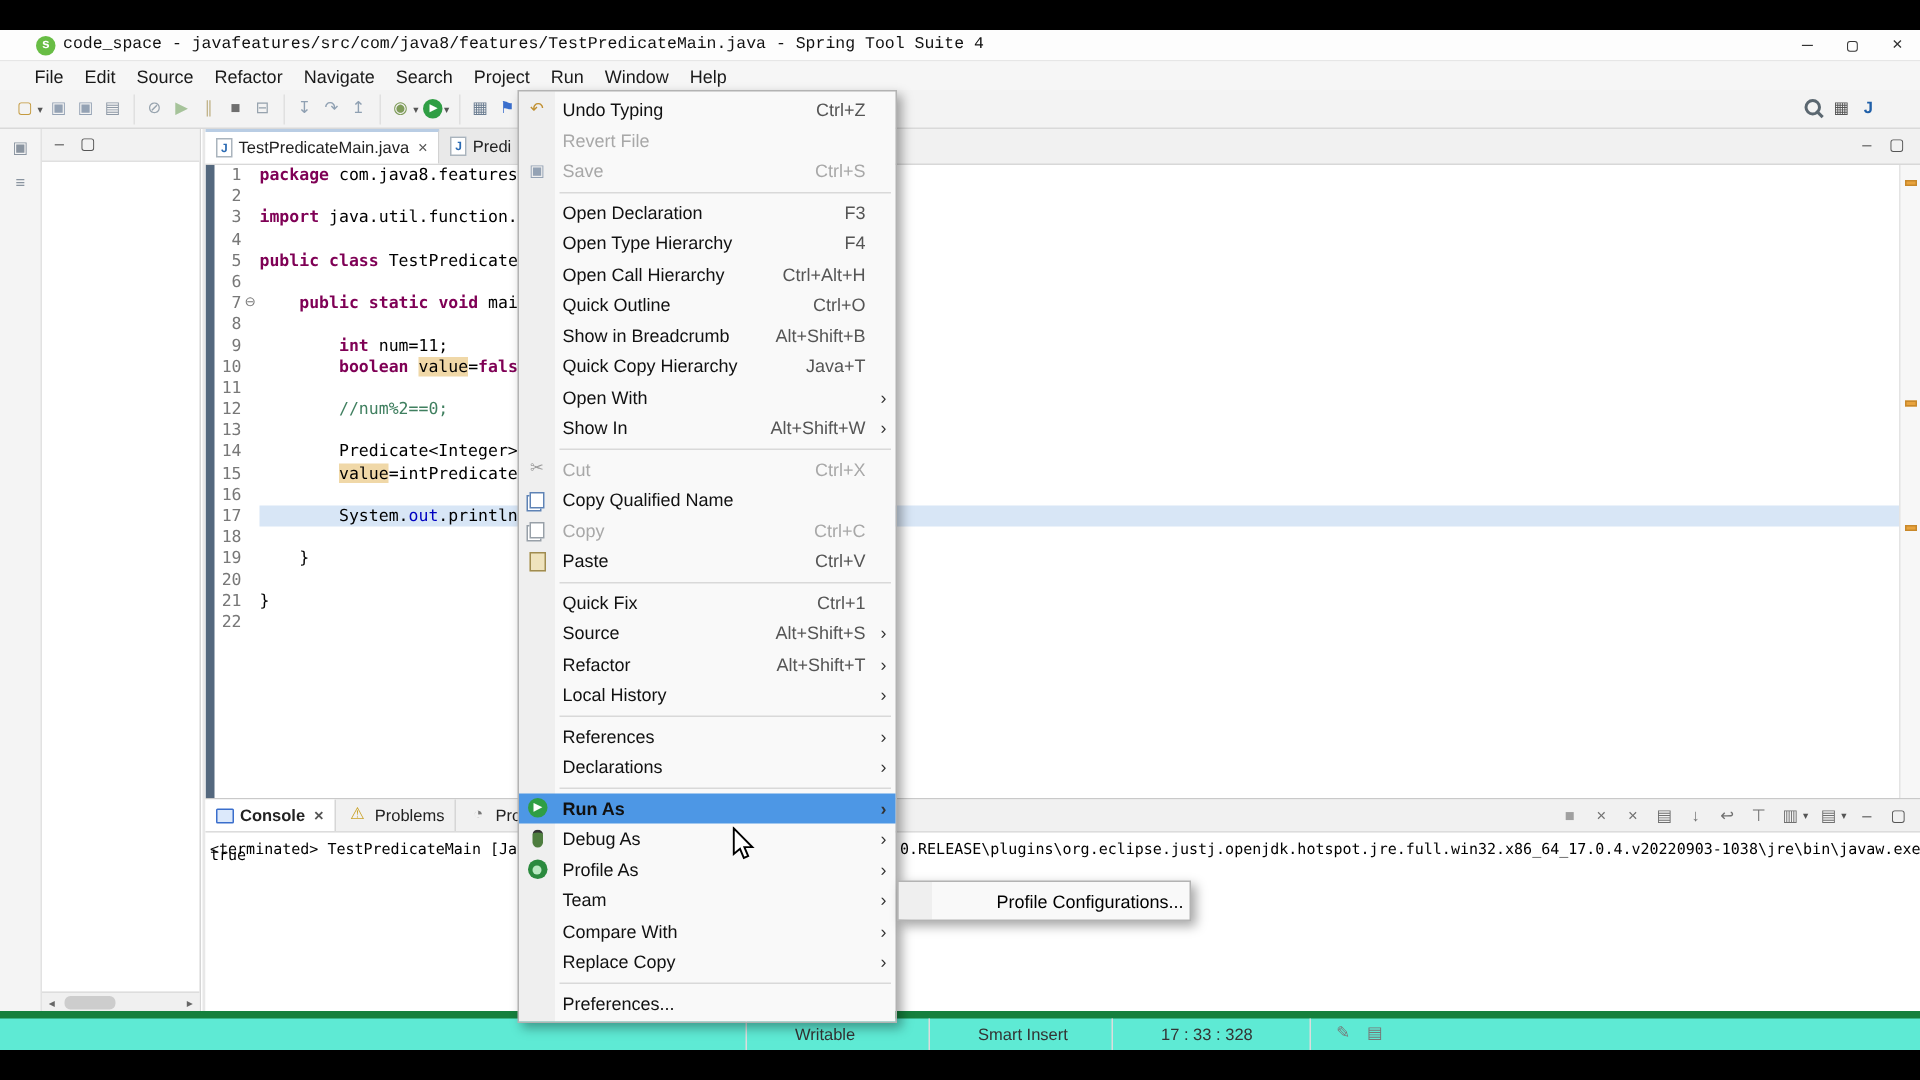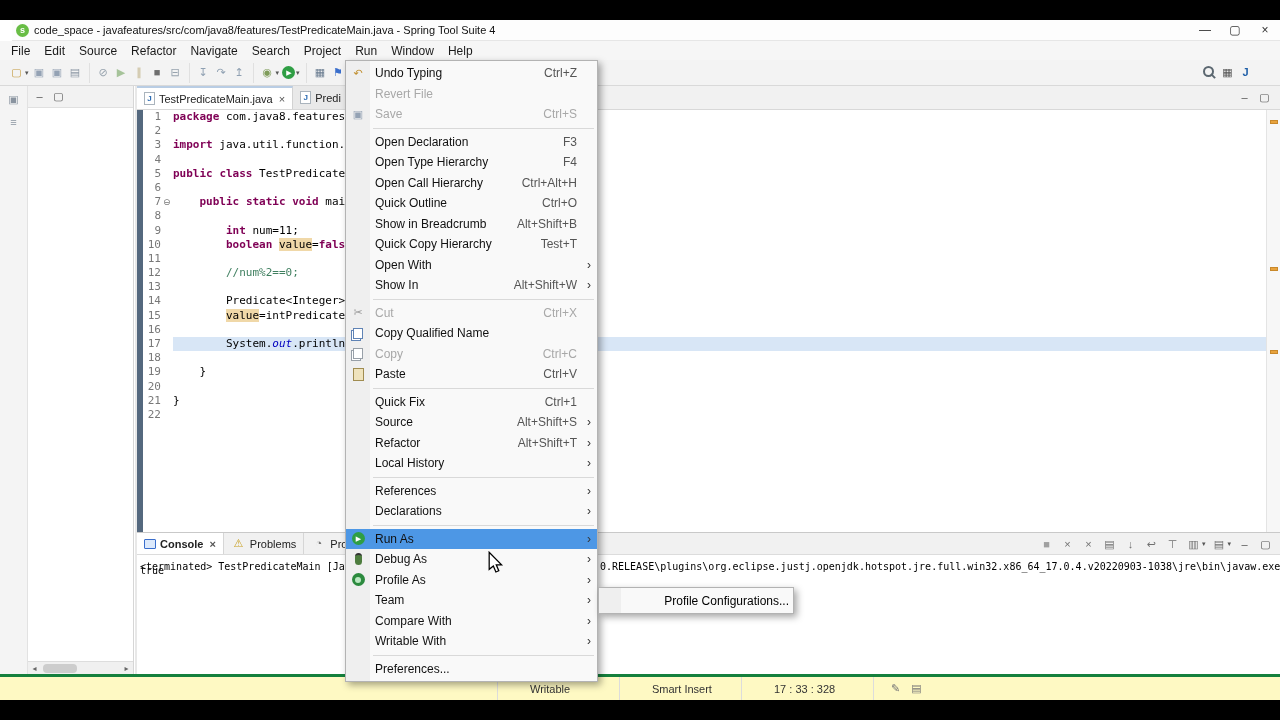--- a/index.html
+++ b/index.html
@@ -2,27 +2,27 @@
 <html><head>
 <meta charset="utf-8">
 <style>
   *{box-sizing:border-box;margin:0;padding:0;}
   body{font-family:"Liberation Sans",sans-serif;background:#888;}
   .screen{position:relative;width:1280px;height:720px;background:#fff;overflow:hidden;}
   .black-bar{position:absolute;left:0;right:0;height:20px;background:#000;z-index:50;}
   .black-top{top:0;} .black-bottom{bottom:0;}
 
   
-  .titlebar{position:absolute;top:20px;left:12px;right:0;height:21px;background:#fdfdfd;border-bottom:1px solid #e6e6e6;display:flex;align-items:center;font-size:11px;color:#111;padding-left:4px;}
+  .titlebar{position:absolute;top:20px;left:0;right:0;height:21px;background:#fdfdfd;border-bottom:1px solid #e6e6e6;display:flex;align-items:center;font-size:11px;color:#111;padding-left:24px;font-family:Liberation Mono, monospace;}
   .title-text{margin-left:5px;white-space:nowrap;}
   .win-controls{margin-left:auto;display:flex;height:100%;}
   .win-btn{width:30px;display:flex;align-items:center;justify-content:center;font-size:12px;color:#333;}
 
   
-  .menubar{position:absolute;top:41px;left:0;right:0;height:19px;background:#f6f6f6;display:flex;align-items:center;font-size:12px;color:#1a1a1a;padding-left:4px;}
+  .menubar{position:absolute;top:41px;left:0;right:0;height:19px;background:#f6f6f6;display:flex;align-items:center;font-size:12px;color:#1a1a1a;padding-left:16px;}
   .mb-item{padding:0 7px;height:100%;display:flex;align-items:center;}
 
   
   .toolbar{position:absolute;top:60px;left:0;right:0;height:26px;background:#f3f3f3;border-bottom:1px solid #d9d9d9;display:flex;align-items:center;padding:0 3px;}
   .tb-group{display:flex;align-items:center;gap:1px;padding:0 5px;border-right:1px solid #e0e0e0;height:20px;}
   .tb-group.tb-right{margin-left:auto;border-right:none;}
   .tb-btn{display:inline-flex;align-items:center;padding:1px;}
   .dd{font-size:7px;color:#555;margin-left:1px;}
 
   
@@ -71,46 +71,46 @@
   .gutter{width:30px;font:11px/14.2px "DejaVu Sans Mono",monospace;color:#787878;}
   .g-line{display:flex;height:14.2px;}
   .g-num{flex:1;text-align:right;padding-right:2px;}
   .g-fold{width:10px;font-size:9px;color:#777;font-family:"DejaVu Sans",sans-serif;}
   .code{flex:1;font:11px/14.2px "DejaVu Sans Mono",monospace;white-space:pre;color:#000;position:relative;}
   .code-line{height:14.2px;}
   .code-line.current{background:#d8e6f6;}
   .seg-kw{color:#7f0055;font-weight:bold;}
   .seg-cm{color:#3f7f5f;}
   .seg-hl{background:#f0d8a8;}
-  .seg-st{color:#0000c0;font-style:italic;text-align:center;}
+  .seg-st{color:#0000c0;text-align:center;}
   .overview{position:absolute;right:0;top:0;width:14px;height:100%;background:#f7f7f7;border-left:1px solid #e4e4e4;}
   .ov-tick{position:absolute;left:3px;width:8px;height:4px;background:#e8a33d;border:1px solid #c8882a;}
 
   
   .console{position:absolute;left:137px;right:0;top:532px;height:142px;background:#fff;border-top:1px solid #c9c9c9;}
   .cons-tabs{height:22px;background:#f1f1f1;border-bottom:1px solid #dcdcdc;display:flex;align-items:stretch;font-size:11px;position:relative;}
   .cons-tab{display:flex;align-items:center;gap:4px;padding:0 7px;border-right:1px solid #d6d6d6;color:#222;}
   .cons-tab.active{background:#fff;font-weight:bold;}
   .cons-icons{position:absolute;right:6px;top:0;height:22px;display:flex;align-items:center;gap:4px;}
   .cons-body{position:relative;font:10px/15px "DejaVu Sans Mono",monospace;color:#000;height:120px;overflow:hidden;}
   .cons-line1a{position:absolute;left:3px;top:4px;white-space:nowrap;}
   .cons-line1b{position:absolute;left:463px;top:4px;white-space:nowrap;}
   .cons-out{position:absolute;left:3px;top:8px;}
 
   
-  .statusbar{position:absolute;left:0;right:0;top:674px;height:26px;background:#fef9c3;border-top:3px solid #15803d;display:flex;align-items:flex-start;font-size:11px;color:#333;}
+  .statusbar{position:absolute;left:0;right:0;top:674px;height:26px;background:#5eead4;border-top:5px solid #15803d;display:flex;align-items:flex-start;font-size:11px;color:#333;}
   .sb-spacer{width:497px;height:100%;}
   .sb-cell{height:100%;display:flex;align-items:center;padding-left:32px;border-left:1px solid #dcdcdc;}
   .sb-w{width:122px;} .sb-i{width:122px;} .sb-p{width:132px;}
   .sb-icons{display:flex;align-items:center;gap:6px;padding-left:14px;border-left:1px solid #dcdcdc;height:100%;}
 
   
   .ctx{position:absolute;left:345px;top:60px;width:253px;background:linear-gradient(to right,#efefef 0,#efefef 24px,#f9f9f9 24px);border:1px solid #b3b3b3;box-shadow:3px 3px 7px rgba(0,0,0,.35);z-index:40;font-size:12px;color:#111;padding:2px 0;}
   .ctx-item{height:20.5px;display:flex;align-items:center;position:relative;padding-right:4px;}
-  .ctx-item.hi{background:#4d97e5;}
+  .ctx-item.hi{background:#4d97e5;font-weight:bold;}
   .ctx-ic{width:24px;flex:none;display:flex;align-items:center;justify-content:center;}
   .ctx-label{margin-left:5px;white-space:nowrap;}
   .ctx-short{margin-left:auto;margin-right:16px;color:#555;white-space:nowrap;}
   .ctx-arrow{position:absolute;right:6px;color:#333;font-size:12px;}
   .ctx-item.disabled .ctx-label,.ctx-item.disabled .ctx-short{color:#a8a8a8;}
   .ctx-sep{height:1px;background:#d9d9d9;margin:3px 3px 3px 27px;}
   .submenu{position:absolute;left:598px;top:587px;width:196px;background:linear-gradient(to right,#efefef 0,#efefef 22px,#f9f9f9 22px);border:1px solid #b3b3b3;box-shadow:3px 3px 7px rgba(0,0,0,.35);z-index:41;font-size:12px;padding:2px 0;}
   .submenu .ctx-item{height:21px;justify-content:flex-end;}
 
   .cursor{position:absolute;left:487px;top:551px;z-index:60;}
@@ -504,21 +504,21 @@
         <span class="ctx-short">Ctrl+O</span>
       </div>
       <div class="ctx-item">
         <span class="ctx-ic"></span>
         <span class="ctx-label">Show in Breadcrumb</span>
         <span class="ctx-short">Alt+Shift+B</span>
       </div>
       <div class="ctx-item">
         <span class="ctx-ic"></span>
         <span class="ctx-label">Quick Copy Hierarchy</span>
-        <span class="ctx-short">Test+T</span>
+        <span class="ctx-short">Java+T</span>
       </div>
       <div class="ctx-item">
         <span class="ctx-ic"></span>
         <span class="ctx-label">Open With</span>
         <span class="ctx-arrow">›</span>
       </div>
       <div class="ctx-item">
         <span class="ctx-ic"></span>
         <span class="ctx-label">Show In</span>
         <span class="ctx-short">Alt+Shift+W</span>
@@ -613,21 +613,21 @@
         <span class="ctx-label">Team</span>
         <span class="ctx-arrow">›</span>
       </div>
       <div class="ctx-item">
         <span class="ctx-ic"></span>
         <span class="ctx-label">Compare With</span>
         <span class="ctx-arrow">›</span>
       </div>
       <div class="ctx-item">
         <span class="ctx-ic"></span>
-        <span class="ctx-label">Writable With</span>
+        <span class="ctx-label">Replace Copy</span>
         <span class="ctx-arrow">›</span>
       </div>
       <div class="ctx-sep"></div>
       <div class="ctx-item">
         <span class="ctx-ic"></span>
         <span class="ctx-label">Preferences...</span>
       </div>
     </div>
   <div class="submenu">
       <div class="ctx-item">

